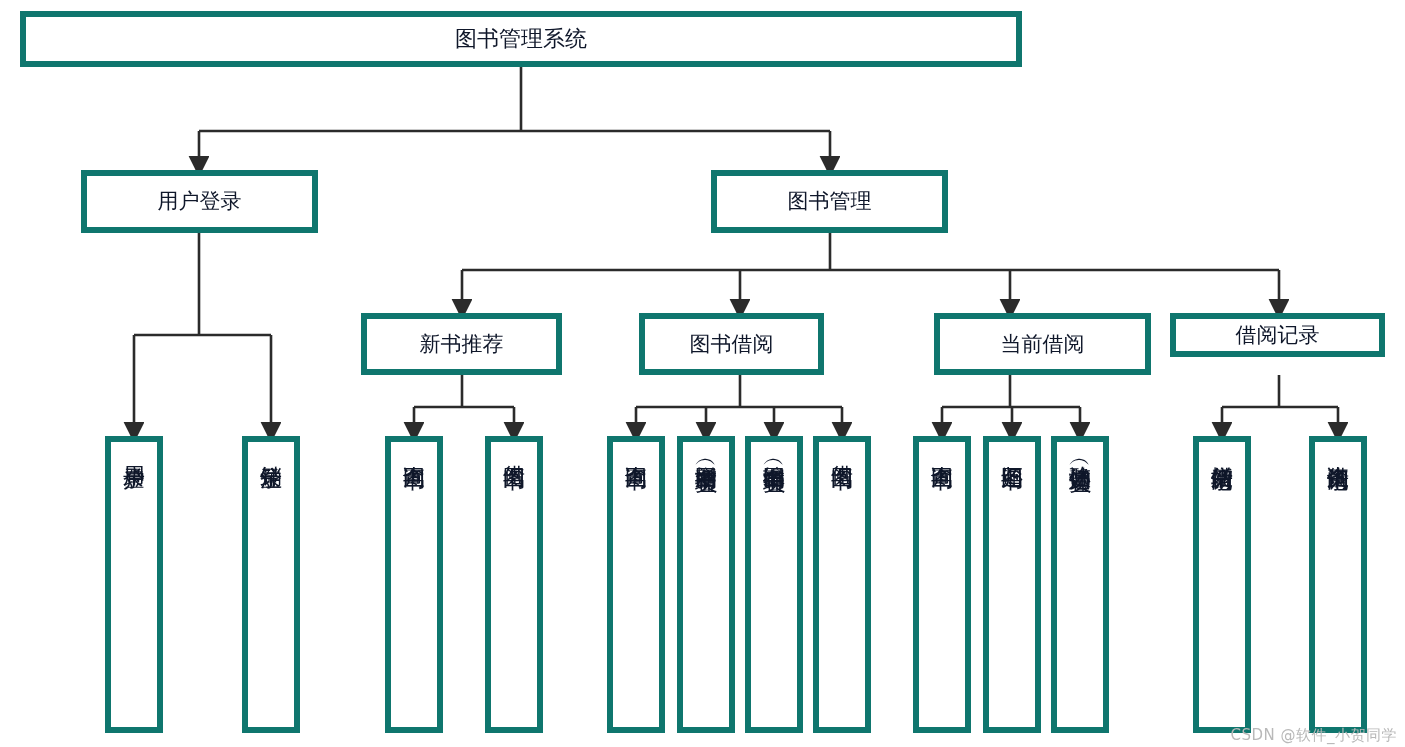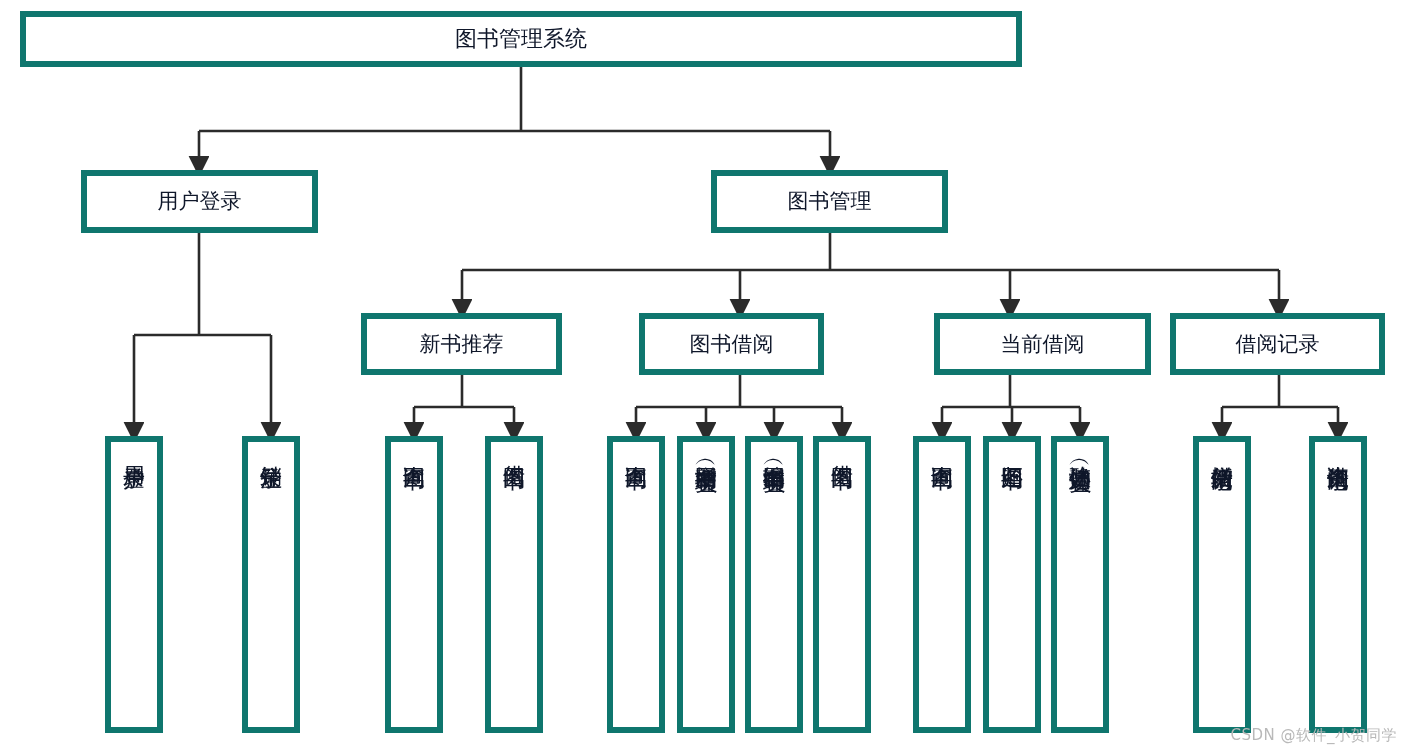--- a/index.html
+++ b/index.html
@@ -141,21 +141,21 @@
 
   <div class="node h" style="left:361px; top:313px; width:201px; height:62px;">
     <span class="lbl">新书推荐</span>
   </div>
   <div class="node h" style="left:632px; top:313px; width:185px; height:62px;margin-left:7px;">
     <span class="lbl">图书借阅</span>
   </div>
   <div class="node h" style="left:902px; top:313px; width:217px; height:62px;margin-left:32px;">
     <span class="lbl">当前借阅</span>
   </div>
-  <div class="node h" style="left:1170px; top:313px; width:215px; height:62px;">
+  <div class="node h" style="left:1170px; top:313px; width:215px; height:44px;">
     <span class="lbl">借阅记录</span>
   </div>
 
   <div class="node v" style="left:105px; top:436px; width:58px; height:297px;">
     <span class="lbl">用户登录</span>
   </div>
   <div class="node v" style="left:242px; top:436px; width:58px; height:297px;">
     <span class="lbl">注销登录</span>
   </div>
 

